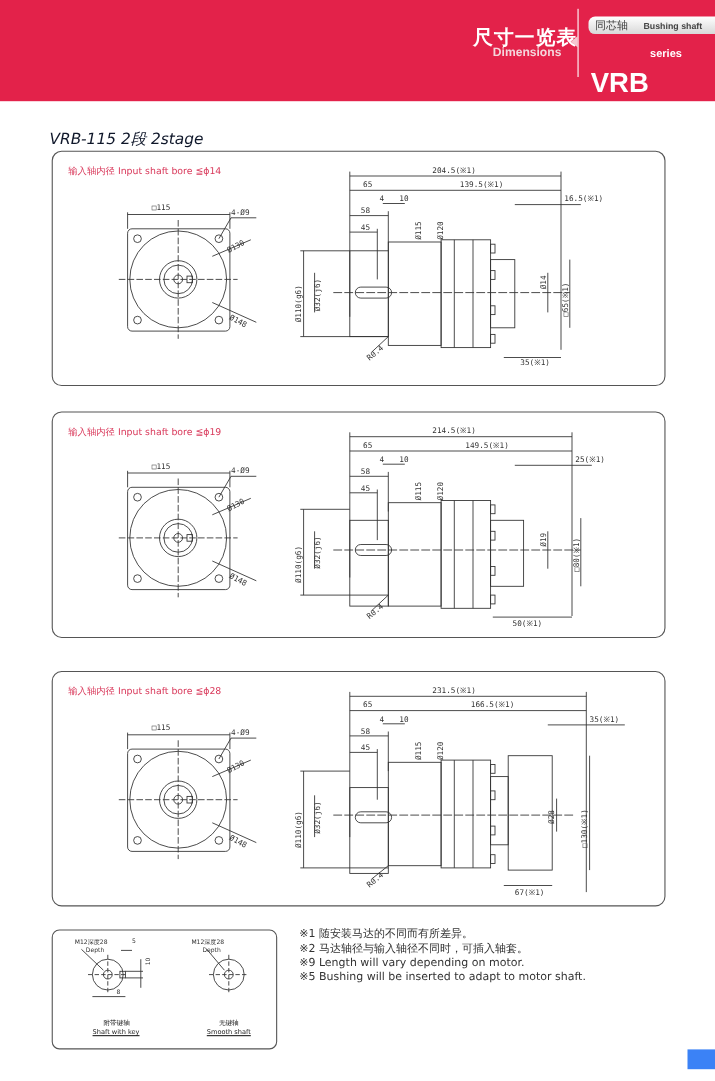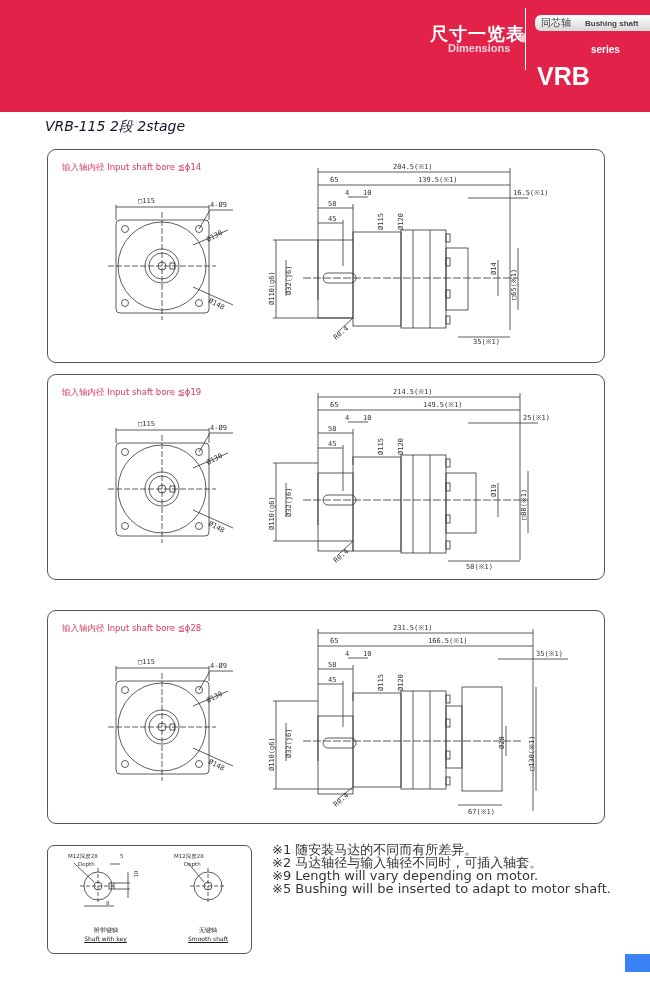--- a/index.html
+++ b/index.html
@@ -1,58 +1,58 @@
 <!DOCTYPE html>
 <html><head>
 <meta charset="utf-8">
 <style>
   html,body{margin:0;padding:0;}
   body{width:650px;height:983px;background:#ffffff;position:relative;overflow:hidden;font-family:"DejaVu Sans",sans-serif;}
-  .header{position:absolute;left:0;top:0;width:650px;height:112px;background:#e3224a;}
+  .header{position:absolute;left:0;top:0;width:650px;height:92px;background:#e3224a;}
   .h-cn{position:absolute;left:430px;top:22px;color:#fff;font-size:18px;font-weight:bold;letter-spacing:1px;}
   .h-en{position:absolute;left:448px;top:42px;color:#f4d6dc;font-size:11px;font-weight:bold;font-family:"Liberation Sans",sans-serif;}
   .h-div{position:absolute;left:525px;top:8px;width:1px;height:62px;background:#fff;}
   .h-tri{position:absolute;left:519px;top:33px;width:0;height:0;border-top:5px solid transparent;border-bottom:5px solid transparent;border-right:6px solid #f6c6d0;}
   .h-pill{position:absolute;left:535px;top:15px;width:115px;height:16px;background:linear-gradient(#ffffff,#d8d8d8);border-radius:6px 0 0 6px;}
   .h-pill-cn{position:absolute;left:541px;top:16px;font-size:10px;color:#444;}
   .h-pill-en{position:absolute;left:585px;top:19px;font-size:8px;color:#444;font-weight:bold;font-family:"Liberation Sans",sans-serif;}
   .h-vrb{position:absolute;left:537px;top:34px;color:#fff;font-size:25px;font-weight:bold;font-family:"Liberation Sans",sans-serif;margin-top:28px;}
   .h-series{position:absolute;left:591px;top:44px;color:#fff;font-size:10px;font-weight:bold;font-family:"Liberation Sans",sans-serif;}
   .model-title{position:absolute;left:45px;top:118px;font-size:14px;font-style:italic;color:#0f172a;font-family:"DejaVu Sans",sans-serif;}
   .panel{position:absolute;left:47px;width:556px;border:1.5px solid #555;border-radius:9px;}
   .panel-label{position:absolute;left:14px;top:12px;font-size:8.5px;color:#d9385a;white-space:nowrap;}
   .panel svg{position:absolute;left:0;top:0;}
   .dim{font-family:"DejaVu Sans Mono",monospace;font-size:7px;fill:#333;}
   .dimv{font-family:"DejaVu Sans Mono",monospace;font-size:7px;fill:#333;}
   .bottom-panel{position:absolute;left:47px;top:845px;width:203px;height:107px;border:1.5px solid #555;border-radius:7px;}
   .bp-small{position:absolute;font-size:5.5px;color:#333;white-space:nowrap;}
   .bp-cap{position:absolute;font-size:6px;color:#222;white-space:nowrap;text-align:center;}
   .bp-cap-u{text-decoration:underline;}
-  .notes{position:absolute;left:272px;top:843px;font-size:13px;color:#333;line-height:13px;}
+  .notes{position:absolute;left:272px;top:843px;font-size:10px;color:#333;line-height:13px;}
   .notes div{white-space:nowrap;}
   .page-tag{position:absolute;left:625px;top:954px;width:18px;height:18px;background:#3b82f6;color:#fff;font-size:9px;font-weight:bold;text-align:right;line-height:18px;font-family:"Liberation Sans",sans-serif;padding-left:25px;}
 </style>
 </head>
 <body>
 
 <div class="header">
   <div class="h-cn">尺寸一览表</div>
   <div class="h-en">Dimensions</div>
   <div class="h-tri"></div>
   <div class="h-div"></div>
   <div class="h-pill"></div>
   <div class="h-pill-cn">同芯轴</div>
   <div class="h-pill-en">Bushing shaft</div>
   <div class="h-vrb">VRB</div>
   <div class="h-series">series</div>
 </div>
 
 <div class="model-title">VRB-115  2段  2stage</div>
 
-<div class="panel" style="top:137px;height:212px;margin-top:12px;">
+<div class="panel" style="top:137px;height:212px;">
   <div class="panel-label">输入轴内径  Input shaft bore  ≦ϕ14</div>
   <svg width="556" height="212">
     <g stroke="#333" stroke-width="0.8" fill="none">
 
       <rect x="68" y="70" width="93" height="93" rx="4"></rect>
       <circle cx="114" cy="116" r="44"></circle>
       <circle cx="114" cy="116" r="17"></circle>
         <circle cx="114" cy="116" r="13"></circle>
         <circle cx="114" cy="116" r="4"></circle>
       <rect x="122" y="113" width="5" height="6"></rect>

